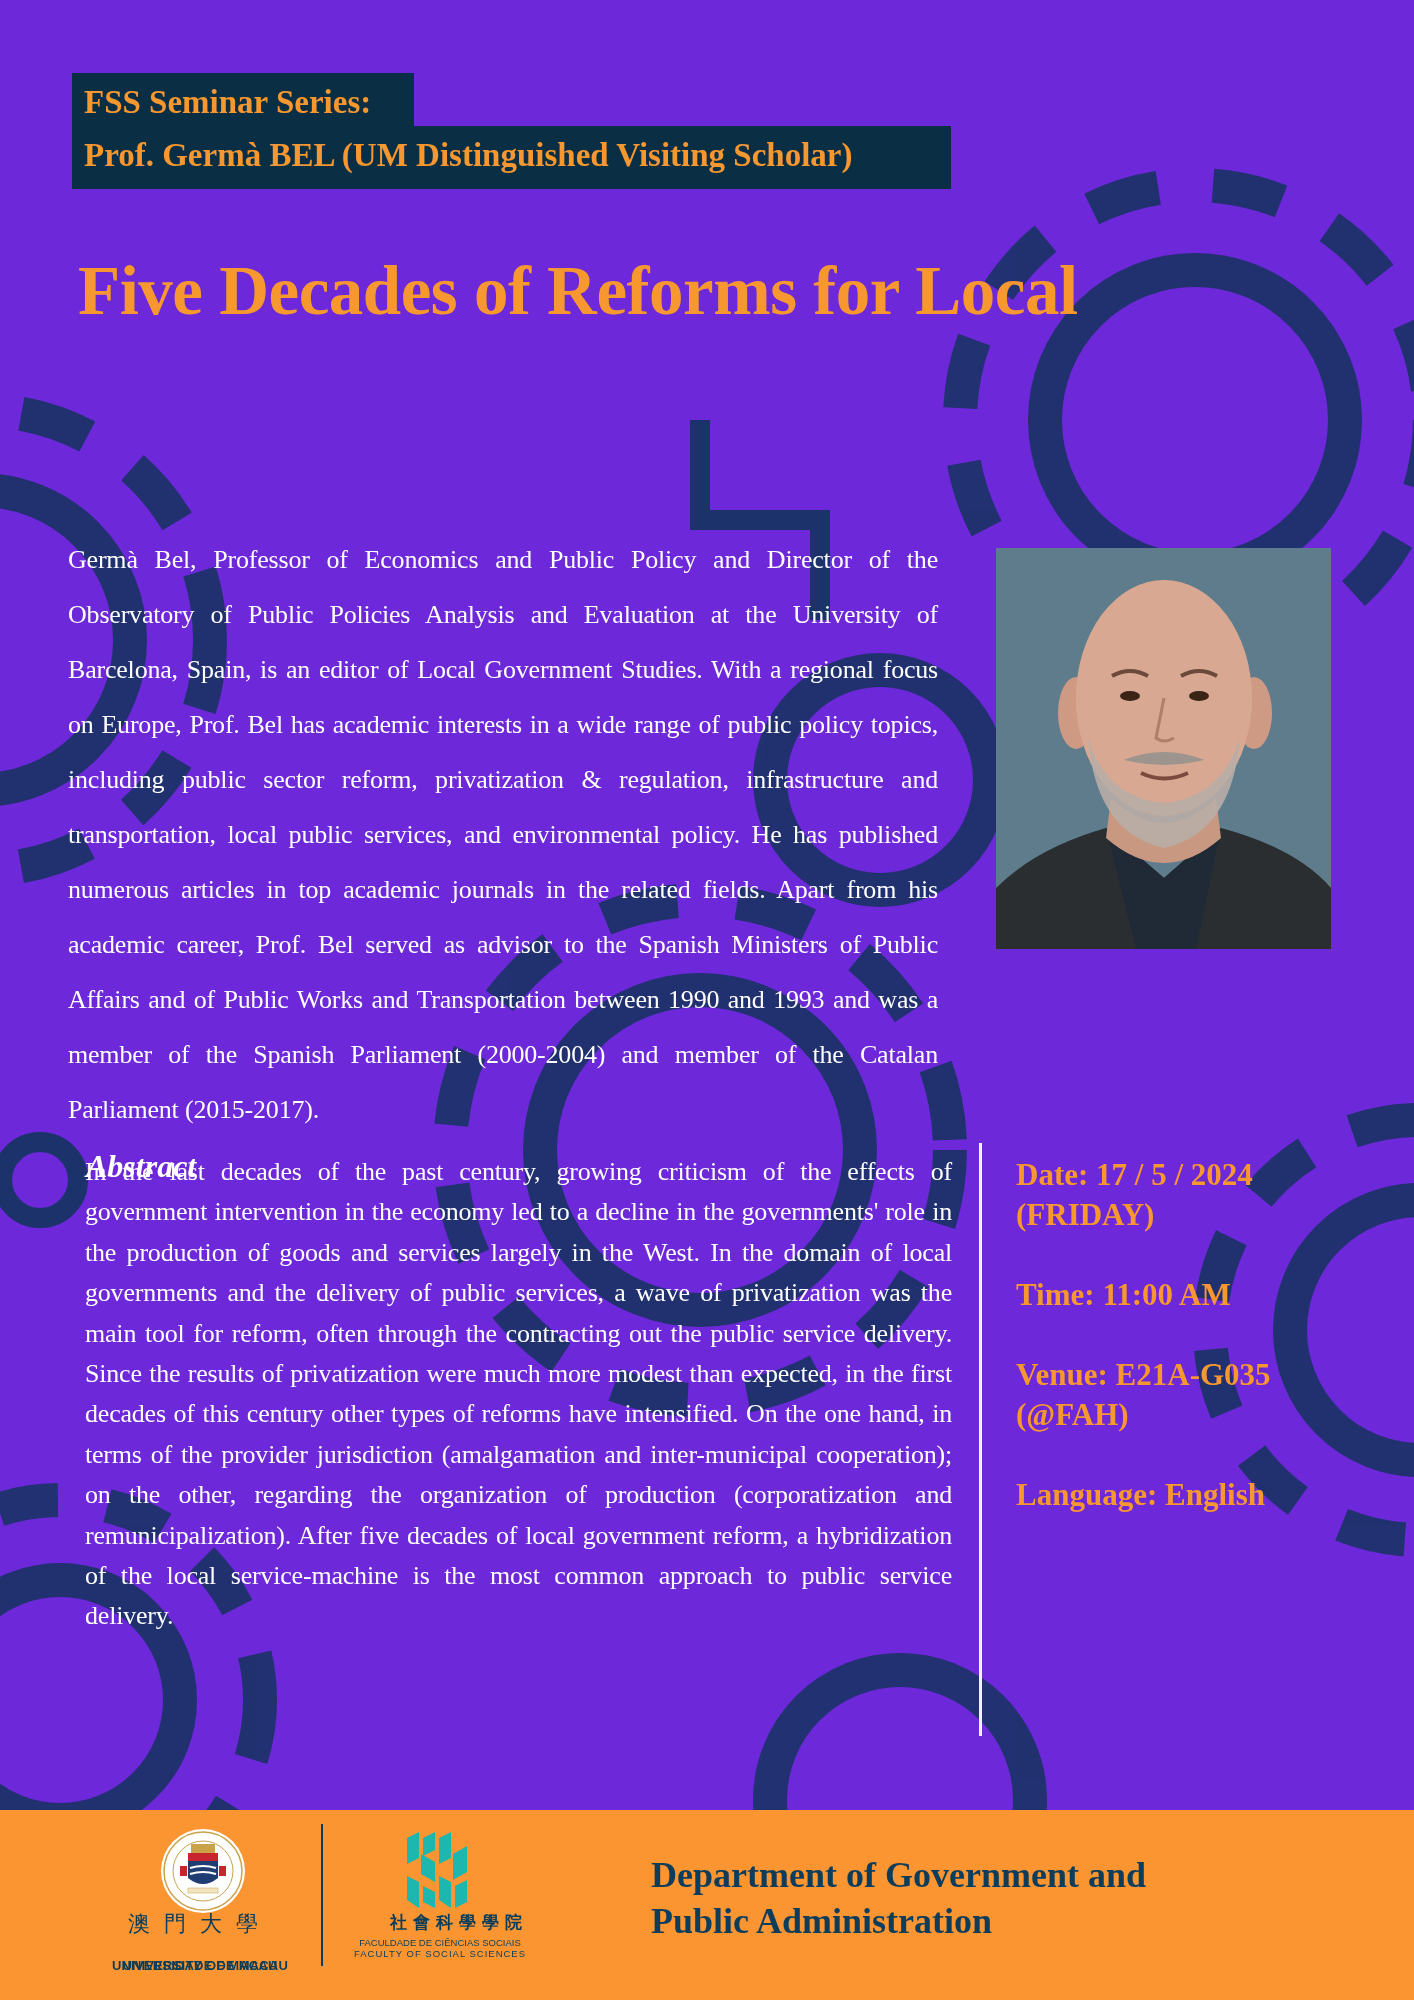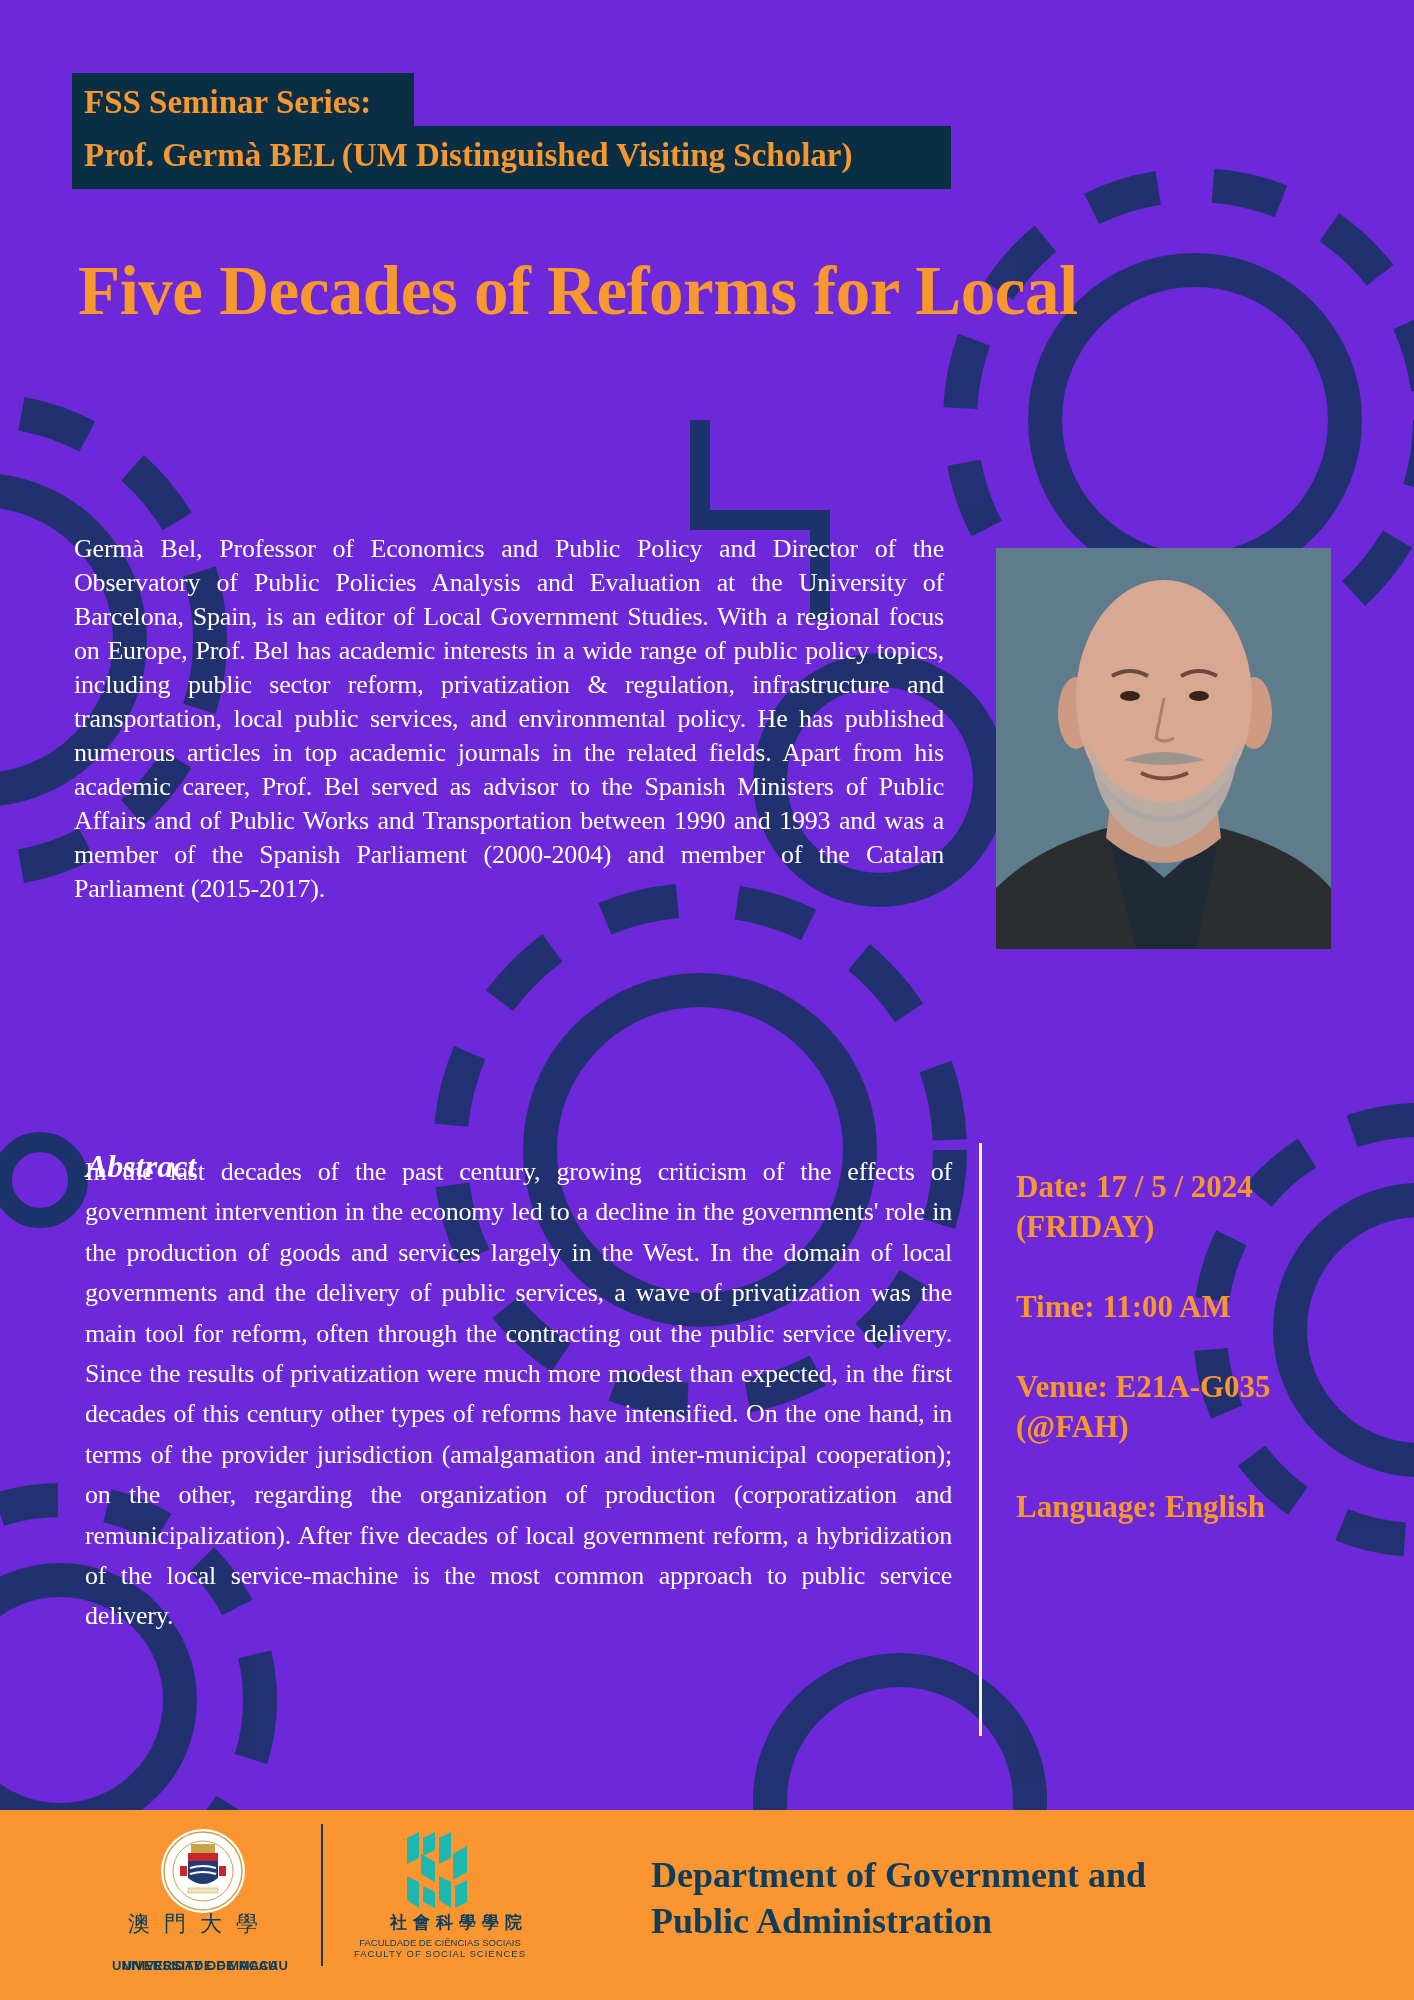--- a/index.html
+++ b/index.html
@@ -30,22 +30,22 @@
     .series-line.l2 { top: 139px; }
 
     .main-title {
       position: absolute; left: 78px; top: 250px; width: 1250px;
       color: #F7972F; font-weight: bold; font-size: 69px; line-height: 82px;
       letter-spacing: -0.5px;
     }
     .main-title span { display: block; white-space: nowrap; }
 
     .bio {
-      position: absolute; left: 74px; top: 532px; width: 870px;
-      color: #FFFFFF; font-size: 26px; line-height: 34px;
+      position: absolute; left: 68px; top: 532px; width: 870px;
+      color: #FFFFFF; font-size: 26px; line-height: 55px;
       text-align: justify; letter-spacing: -0.2px;
     }
 
     .photo {
       position: absolute; left: 996px; top: 548px; width: 335px; height: 401px;
       background: #5E7C8C; overflow: hidden;
     }
 
     .abstract-heading {
       position: absolute; left: 86px; top: 1106px;
@@ -59,21 +59,21 @@
 
     .divider {
       position: absolute; left: 979px; top: 1143px; width: 3px; height: 593px;
       background: #F2F2F2;
     }
 
     .details {
       position: absolute; left: 1016px; top: 1155px; width: 380px;
       color: #F7972F; font-weight: bold; font-size: 31px; line-height: 40px;
     }
-    .details .item { margin-bottom: 40px; margin-top: 12px; }
+    .details .item { margin-bottom: 40px; }
     .details .item div { white-space: nowrap; }
 
     
     .footer {
       position: absolute; left: 0; top: 1810px; width: 1414px; height: 190px;
       background: #FB9531;
     }
     .um-logo { position: absolute; left: 160px; top: 18px; width: 86px; height: 86px; }
     .um-chinese {
       position: absolute; left: 115px; top: 100px; width: 170px; text-align: center;

